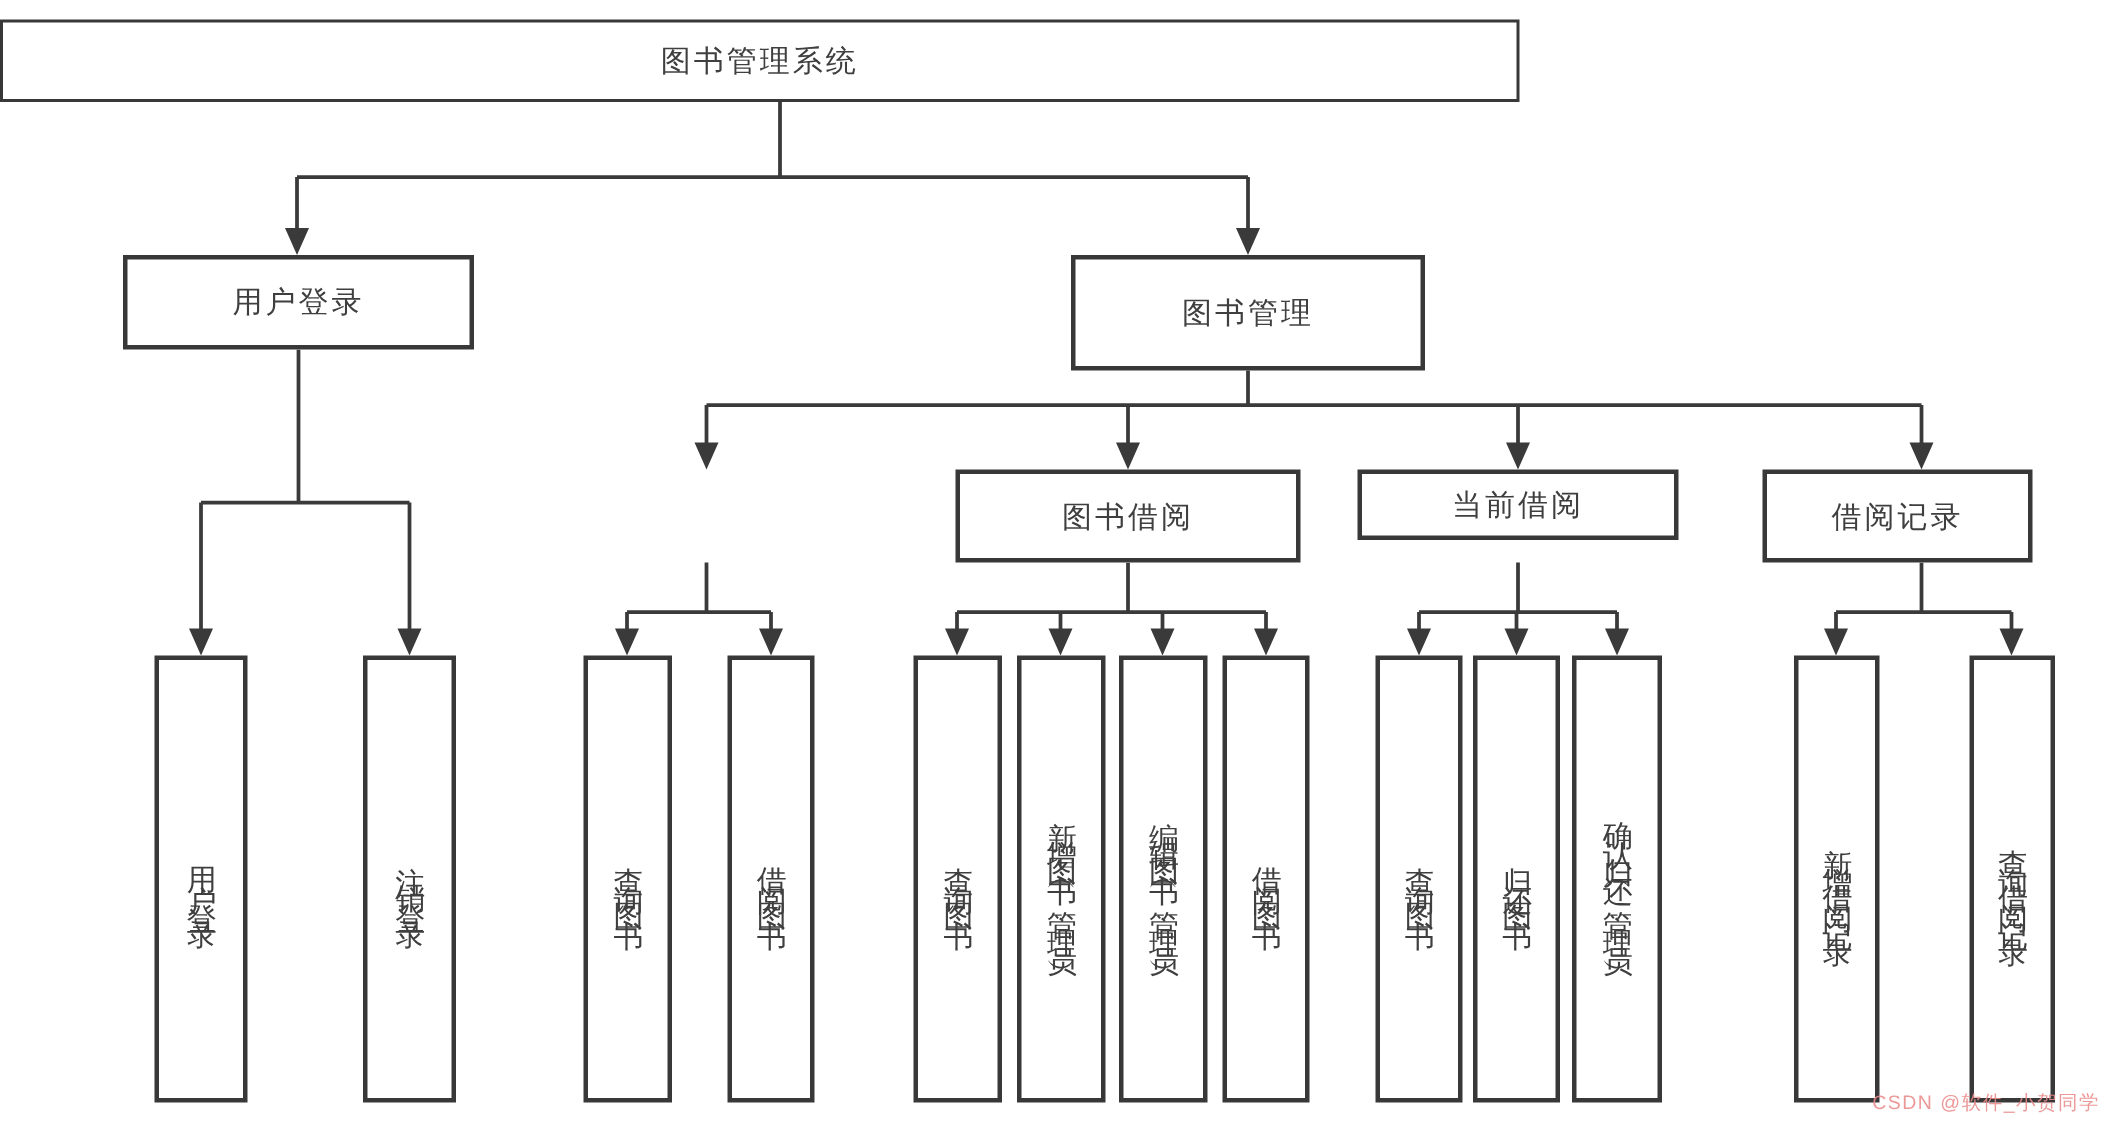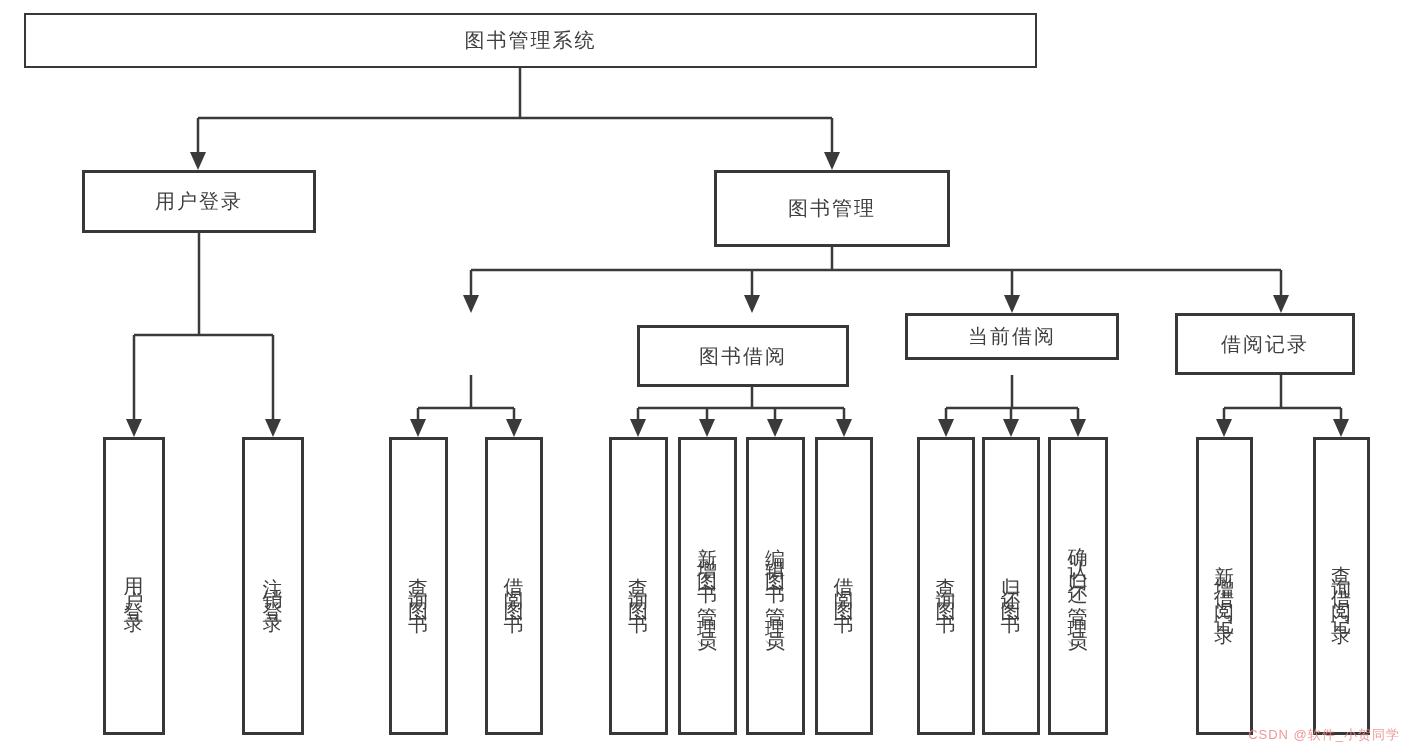--- a/index.html
+++ b/index.html
@@ -75,32 +75,32 @@
              M1004 295 L1020 295 L1012 313 Z  M1273 295 L1289 295 L1281 313 Z
              M126 419 L142 419 L134 437 Z  M265 419 L281 419 L273 437 Z
              M410 419 L426 419 L418 437 Z  M506 419 L522 419 L514 437 Z
              M630 419 L646 419 L638 437 Z  M699 419 L715 419 L707 437 Z
              M767 419 L783 419 L775 437 Z  M836 419 L852 419 L844 437 Z
              M938 419 L954 419 L946 437 Z  M1003 419 L1019 419 L1011 437 Z
              M1070 419 L1086 419 L1078 437 Z
              M1216 419 L1232 419 L1224 437 Z  M1333 419 L1349 419 L1341 437 Z"></path>
   </svg>
 
-  <div class="node root" style="left:24px; top:13px; width:1013px; height:55px;">
+  <div class="node root" style="left:0; top:13px; width:1013px; height:55px;">
     <span class="h-label">图书管理系统</span>
   </div>
 
   <div class="node" style="left:82px; top:170px; width:234px; height:63px;">
     <span class="h-label">用户登录</span>
   </div>
   <div class="node" style="left:714px; top:170px; width:236px; height:77px;">
     <span class="h-label">图书管理</span>
   </div>
 
-  <div class="node" style="left:637px; top:313px; width:212px; height:62px;margin-top:12px;">
+  <div class="node" style="left:637px; top:313px; width:230px; height:62px;">
     <span class="h-label">图书借阅</span>
   </div>
   <div class="node" style="left:905px; top:313px; width:214px; height:47px;">
     <span class="h-label">当前借阅</span>
   </div>
   <div class="node" style="left:1175px; top:313px; width:180px; height:62px;text-align:center;">
     <span class="h-label">借阅记录</span>
   </div>
 
   <div class="node" style="left:103px; top:437px; width:62px; height:298px;">

